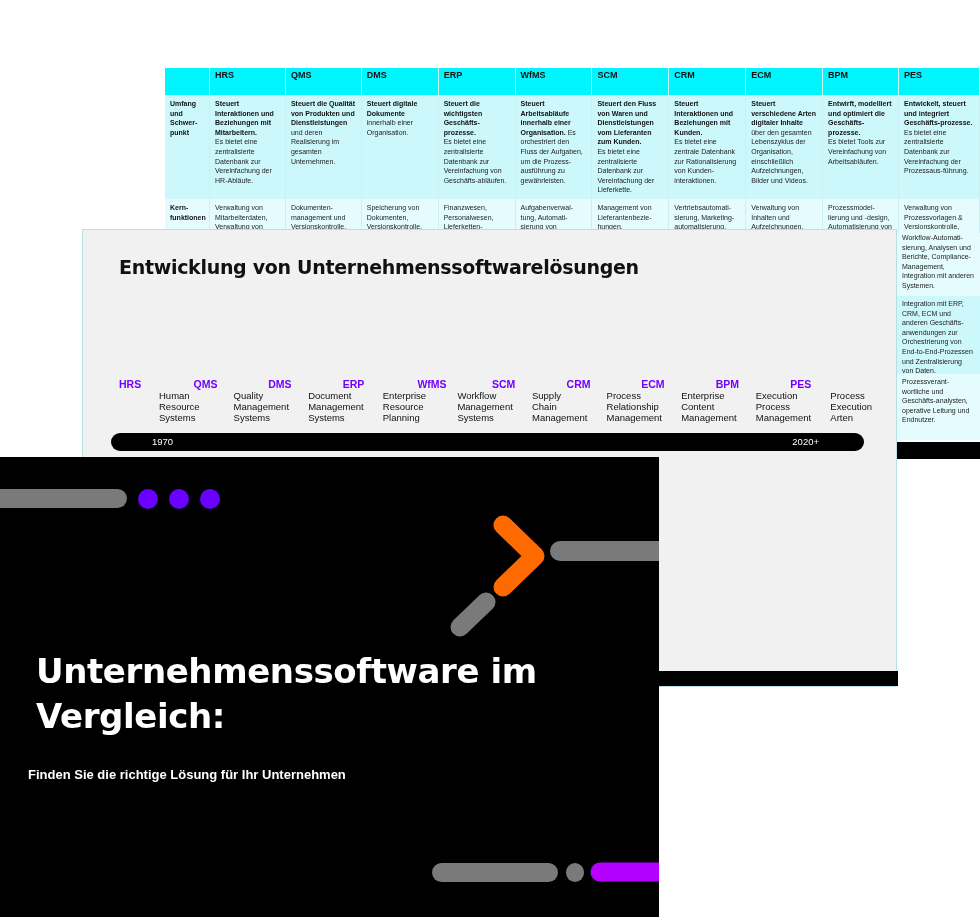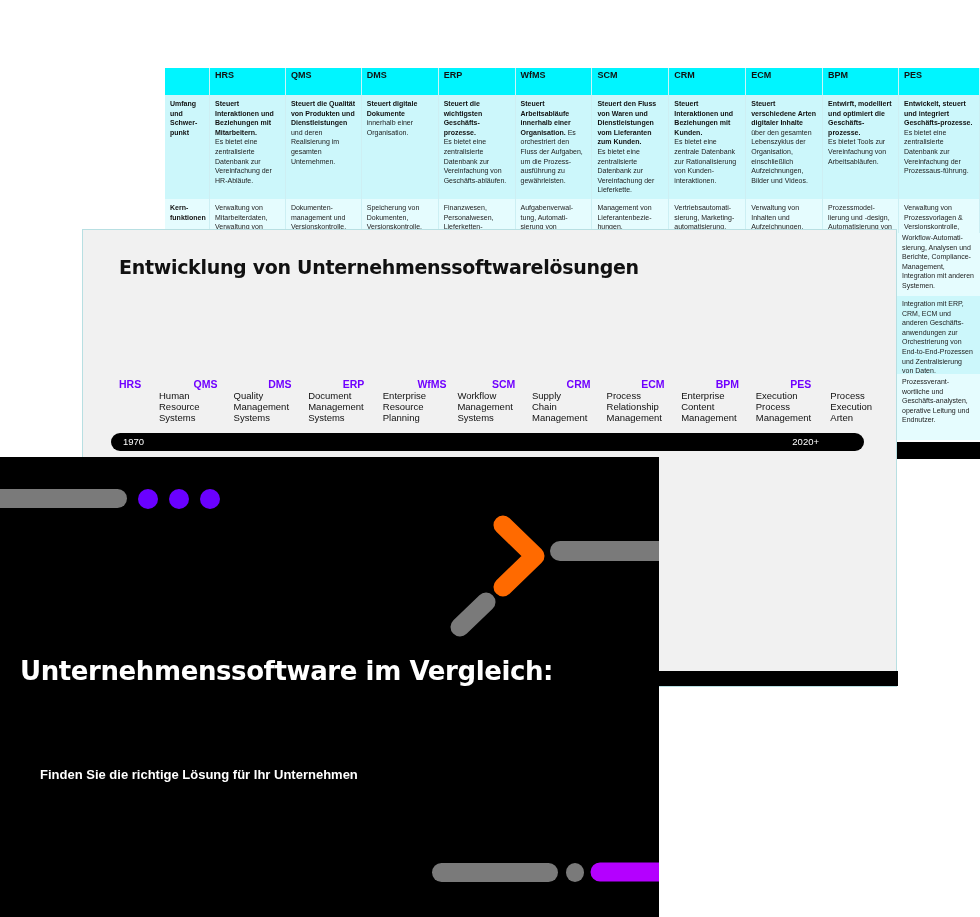--- a/index.html
+++ b/index.html
@@ -25,34 +25,34 @@
   .pes-footer-bar { position:absolute; left:897px; top:442px; width:83px; height:17px; background:#000; }
 
   
   .page-timeline { position:absolute; left:82px; top:229px; width:815px; height:458px; background:#f1f1f1; border:1px solid #b8dfe2; box-sizing:border-box; }
   .page-timeline .title { position:absolute; left:36px; top:26px; font-family:"DejaVu Sans", sans-serif; font-weight:bold; font-size:19px; color:#111; letter-spacing:-0.3px; }
   .tl-items { position:absolute; left:36px; top:148px; width:760px; display:flex; }
   .tl-item { width:74.6px; }
   .tl-abbr { color:#7000ff; font-weight:bold; font-size:10.5px; line-height:12px; }
   .tl-name { color:#111; font-size:9.5px; line-height:11.2px;padding-left:40px; }
   .tl-bar { position:absolute; left:28px; top:203px; width:753px; height:18px; background:#000; border-radius:9px; }
-  .tl-bar span { position:absolute; top:3px; color:#fff; font-size:9.5px; }
+  .tl-bar span { position:absolute; top:3px; color:#fff; font-size:9.5px;margin-left:29px; }
   .tl-start { left:12px; }
   .tl-end { right:45px; }
   .tl-footer-bar { position:absolute; left:0; bottom:0; width:815px; height:15px; background:#000; }
 
   
   .page-cover { position:absolute; left:0; top:457px; width:659px; height:460px; background:#000; overflow:hidden; }
   .cov-logo { position:absolute; left:668px; top:13px; display:flex; align-items:center; }
   .cov-logo .wordmark { color:#fff; font-family:"DejaVu Sans", sans-serif; font-weight:bold; font-size:17px; margin-left:5px; letter-spacing:0.2px; }
   .deco { position:absolute; }
   .pill-gray { background:#7a7a7a; border-radius:10px; }
   .dot-purple { background:#6a00ff; border-radius:50%; }
-  .cov-title { position:absolute; left:20px; top:192px; color:#fff; font-family:"DejaVu Sans", sans-serif; font-weight:bold; font-size:26px; line-height:45px; letter-spacing:-0.4px; }
-  .cov-subtitle { position:absolute; left:40px; top:310px; color:#fff; font-weight:bold; font-size:13px; }
+  .cov-title { position:absolute; left:36px; top:192px; color:#fff; font-family:"DejaVu Sans", sans-serif; font-weight:bold; font-size:34px; line-height:45px; letter-spacing:-0.4px; }
+  .cov-subtitle { position:absolute; left:28px; top:310px; color:#fff; font-weight:bold; font-size:13px; }
 </style>
 </head>
 <body>
 
 <div class="page-table">
 
   <table class="cmp-table">
     <colgroup>
       <col class="col-label" style="width:44px">
       <col style="width:75px">

